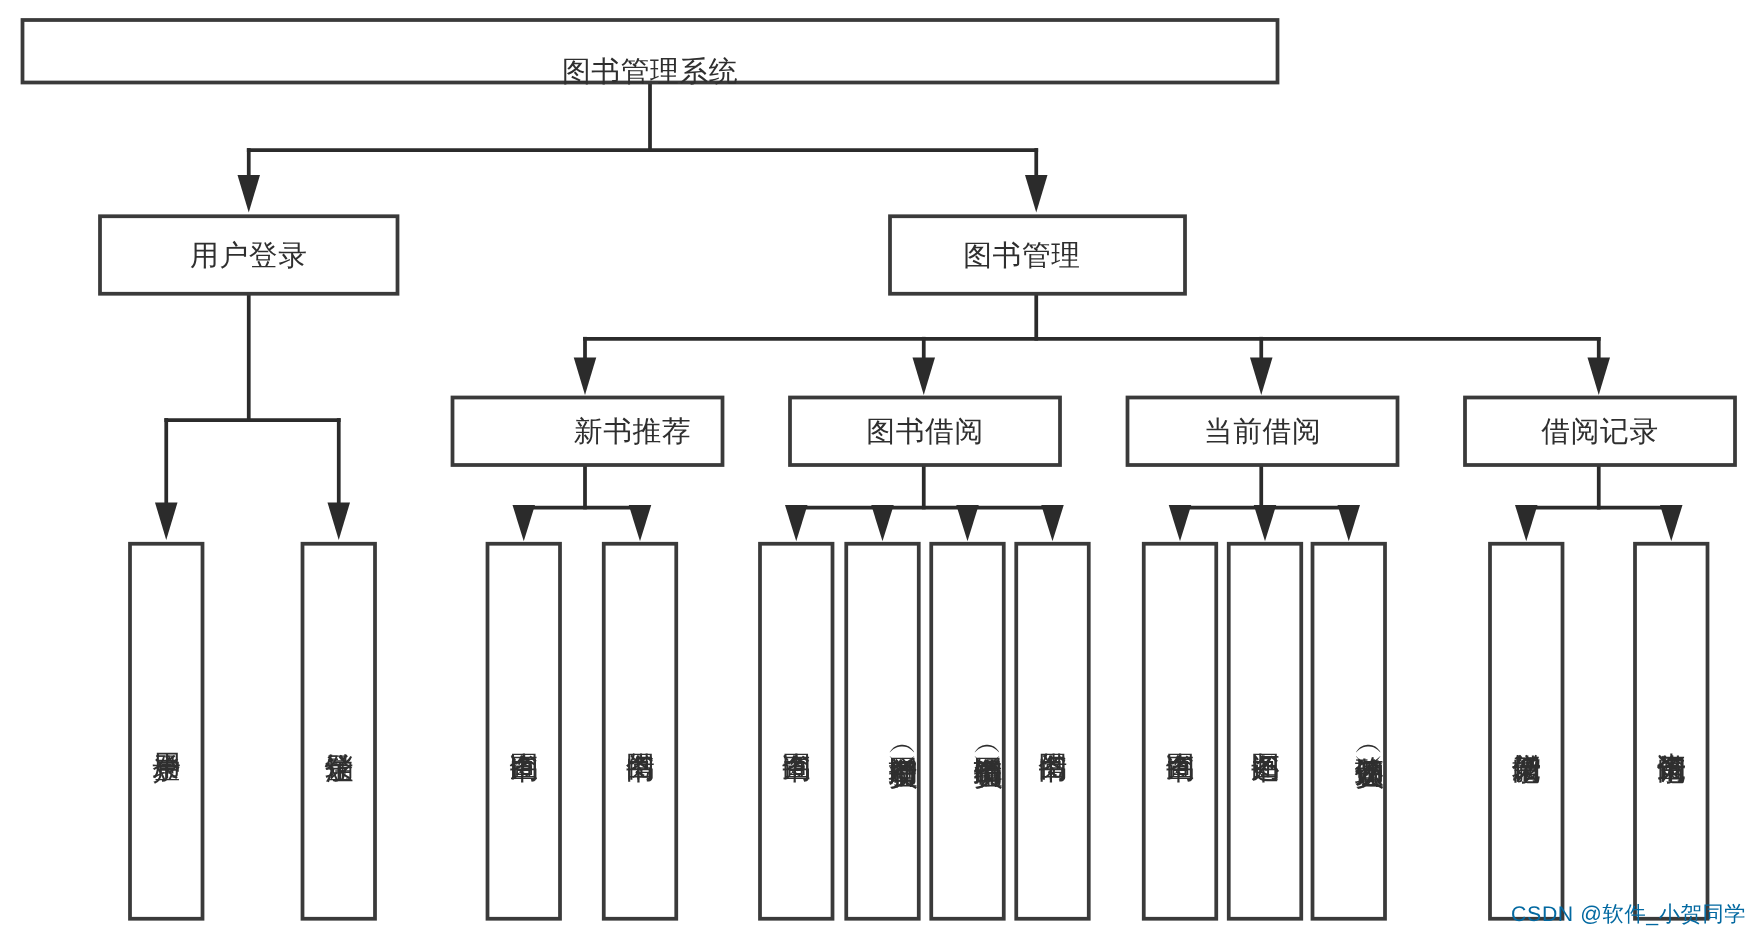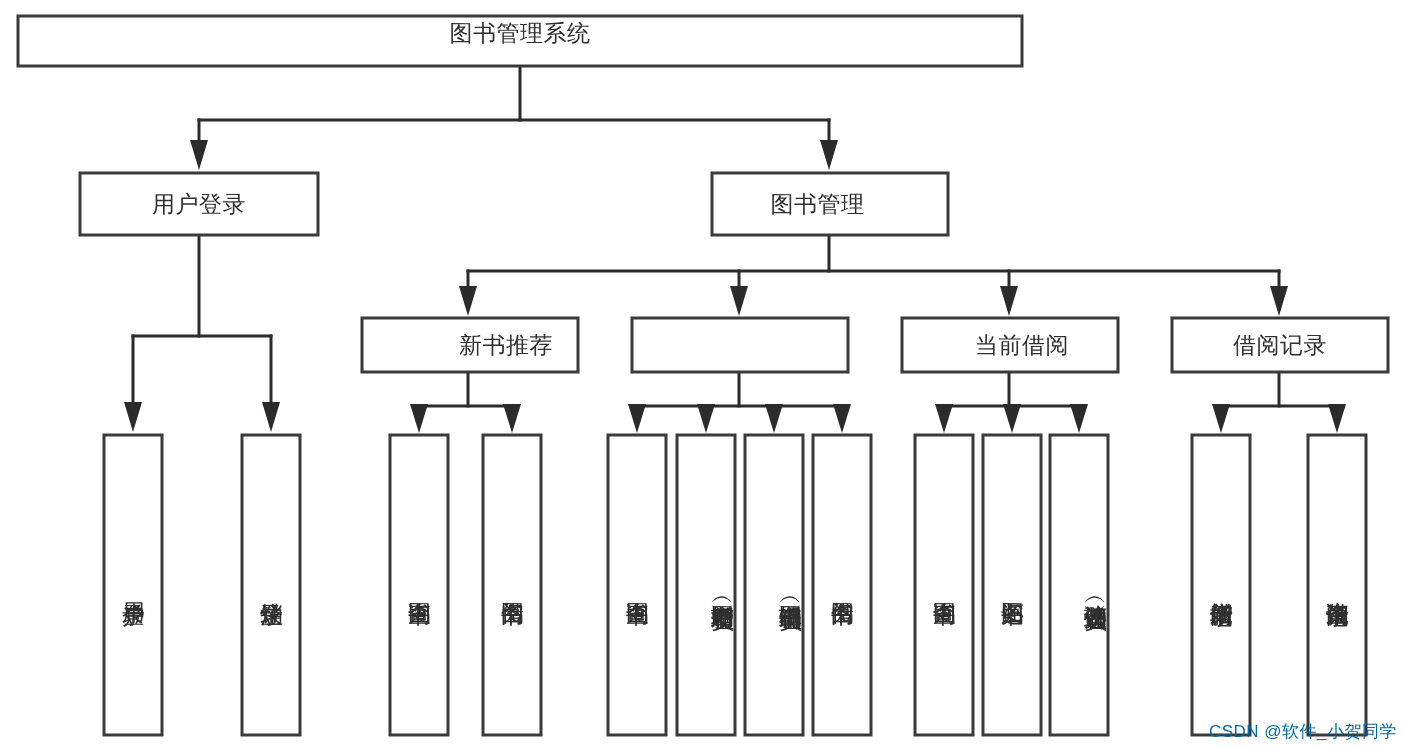--- a/index.html
+++ b/index.html
@@ -169,27 +169,28 @@
       <rect class="node-box" x="745" y="435" width="58" height="300"></rect>
       <rect class="node-box" x="813" y="435" width="58" height="300"></rect>
       <rect class="node-box" x="915" y="435" width="58" height="300"></rect>
       <rect class="node-box" x="983" y="435" width="58" height="300"></rect>
       <rect class="node-box" x="1050" y="435" width="58" height="300"></rect>
       <rect class="node-box" x="1192" y="435" width="58" height="300"></rect>
       <rect class="node-box" x="1308" y="435" width="58" height="300"></rect>
     </g>
   </svg>
 
-  <div class="node-label-h" style="left:18px; top:0; width:1004px; height:66px;">图书管理系统</div>
+  <div class="node-label-h" style="left:18px; top:24px; width:1004px; height:66px;">图书管理系统</div>
 
   <div class="node-label-h" style="left:80px; top:173px; width:238px; height:62px;">用户登录</div>
   <div class="node-label-h" style="left:712px; top:173px; width:211px; height:62px;">图书管理</div>
 
   <div class="node-label-h" style="left:362px; top:318px; width:216px; height:54px;margin-left:36px;">新书推荐</div>
-  <div class="node-label-h" style="left:902px; top:318px; width:216px; height:54px;padding-left:12px;">当前借阅</div>
+  <div class="node-label-h" style="left:632px; top:318px; width:216px; height:54px;">图书借阅</div>
+  <div class="node-label-h" style="left:902px; top:318px; width:216px; height:54px;">当前借阅</div>
   <div class="node-label-h" style="left:1172px; top:318px; width:216px; height:54px;">借阅记录</div>
 
   <div class="node-label-v" style="left:104px; top:435px; width:58px; height:300px;">用户登录</div>
   <div class="node-label-v" style="left:242px; top:435px; width:58px; height:300px;">注销登录</div>
   <div class="node-label-v" style="left:390px; top:435px; width:58px; height:300px;">查询图书</div>
   <div class="node-label-v" style="left:483px; top:435px; width:58px; height:300px;">借阅图书</div>
   <div class="node-label-v" style="left:608px; top:435px; width:58px; height:300px;">查询图书</div>
   <div class="node-label-v" style="left:677px; top:435px; width:58px; height:300px; align-items:flex-start; padding-top:8px; box-sizing:border-box;">新增图书（管理员）</div>
   <div class="node-label-v" style="left:745px; top:435px; width:58px; height:300px; align-items:flex-start; padding-top:8px; box-sizing:border-box;">编辑图书（管理员）</div>
   <div class="node-label-v" style="left:813px; top:435px; width:58px; height:300px;">借阅图书</div>

